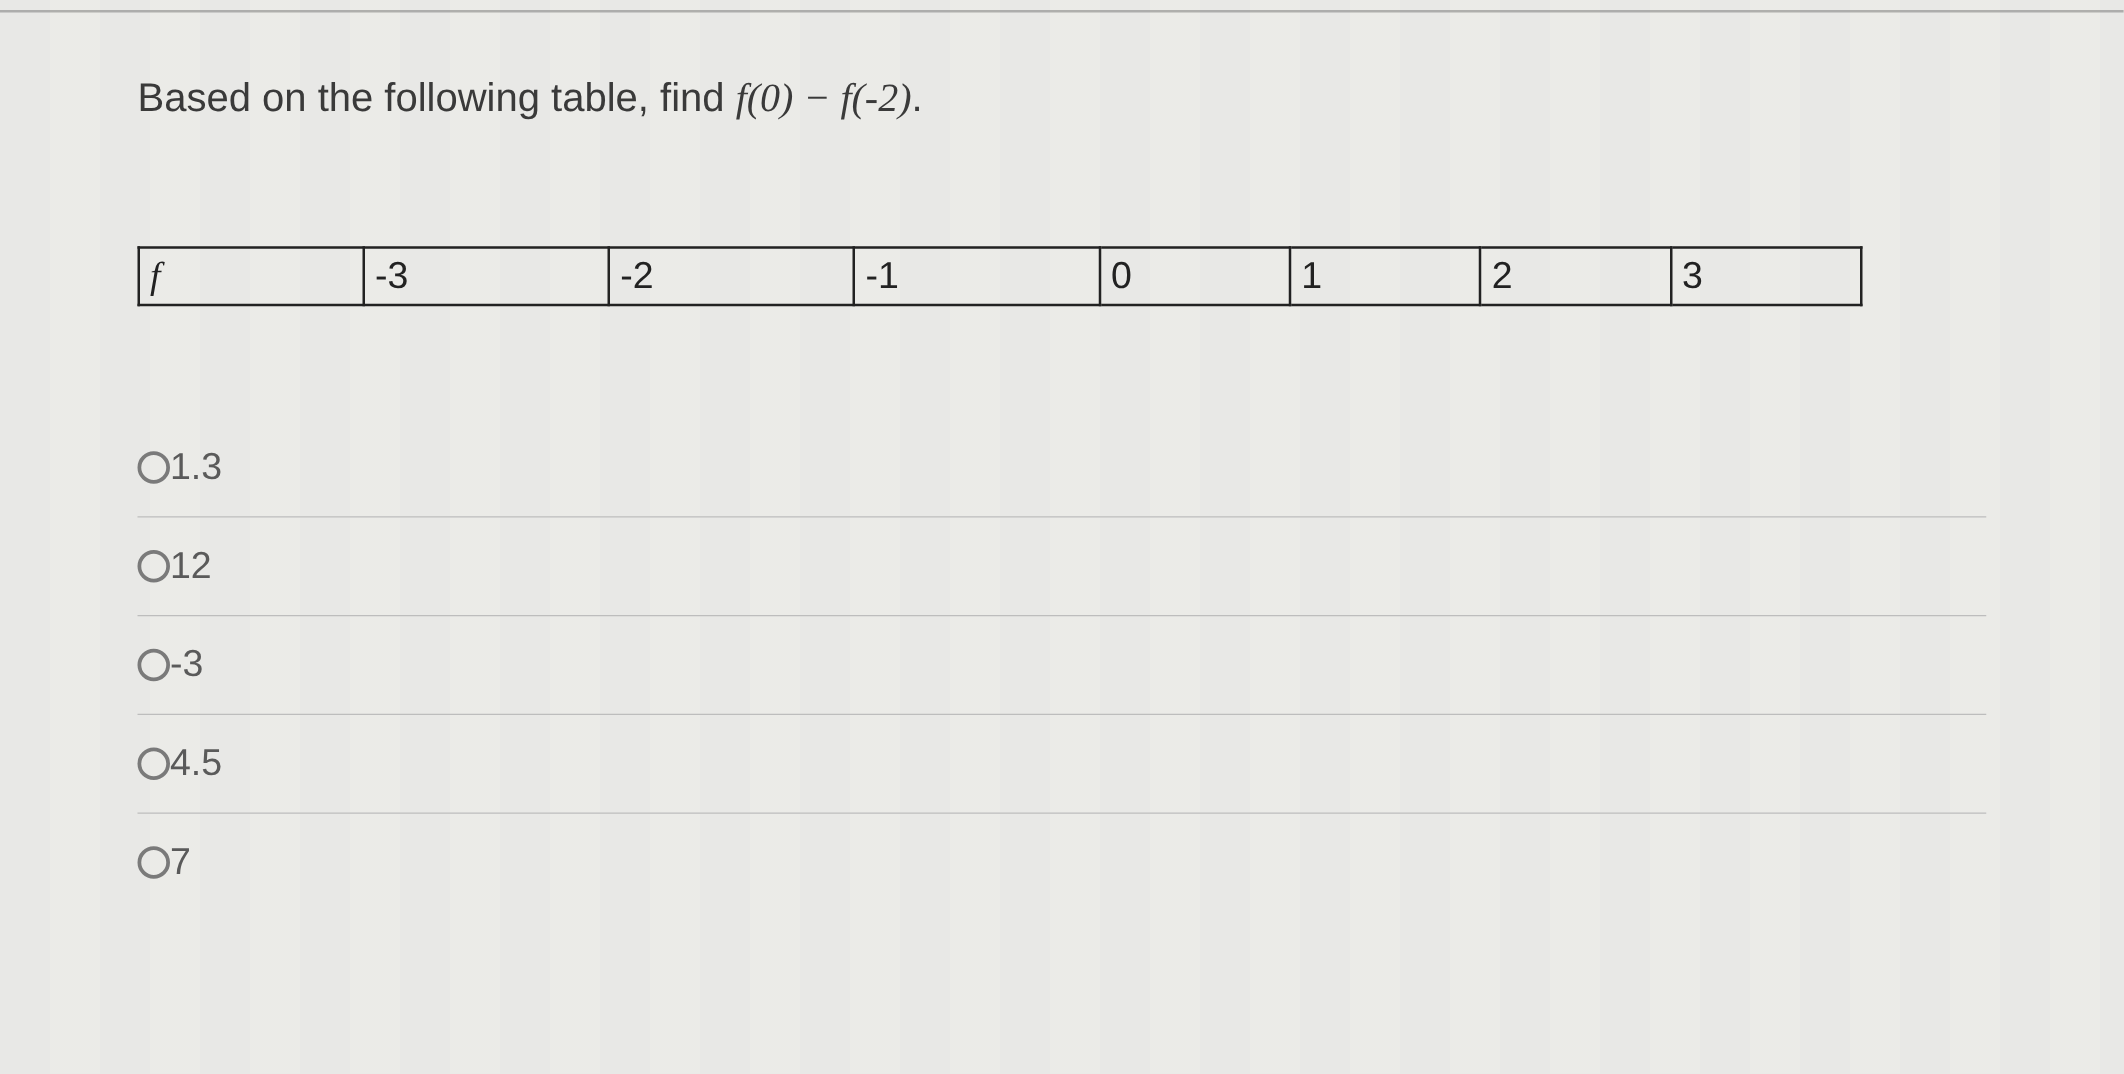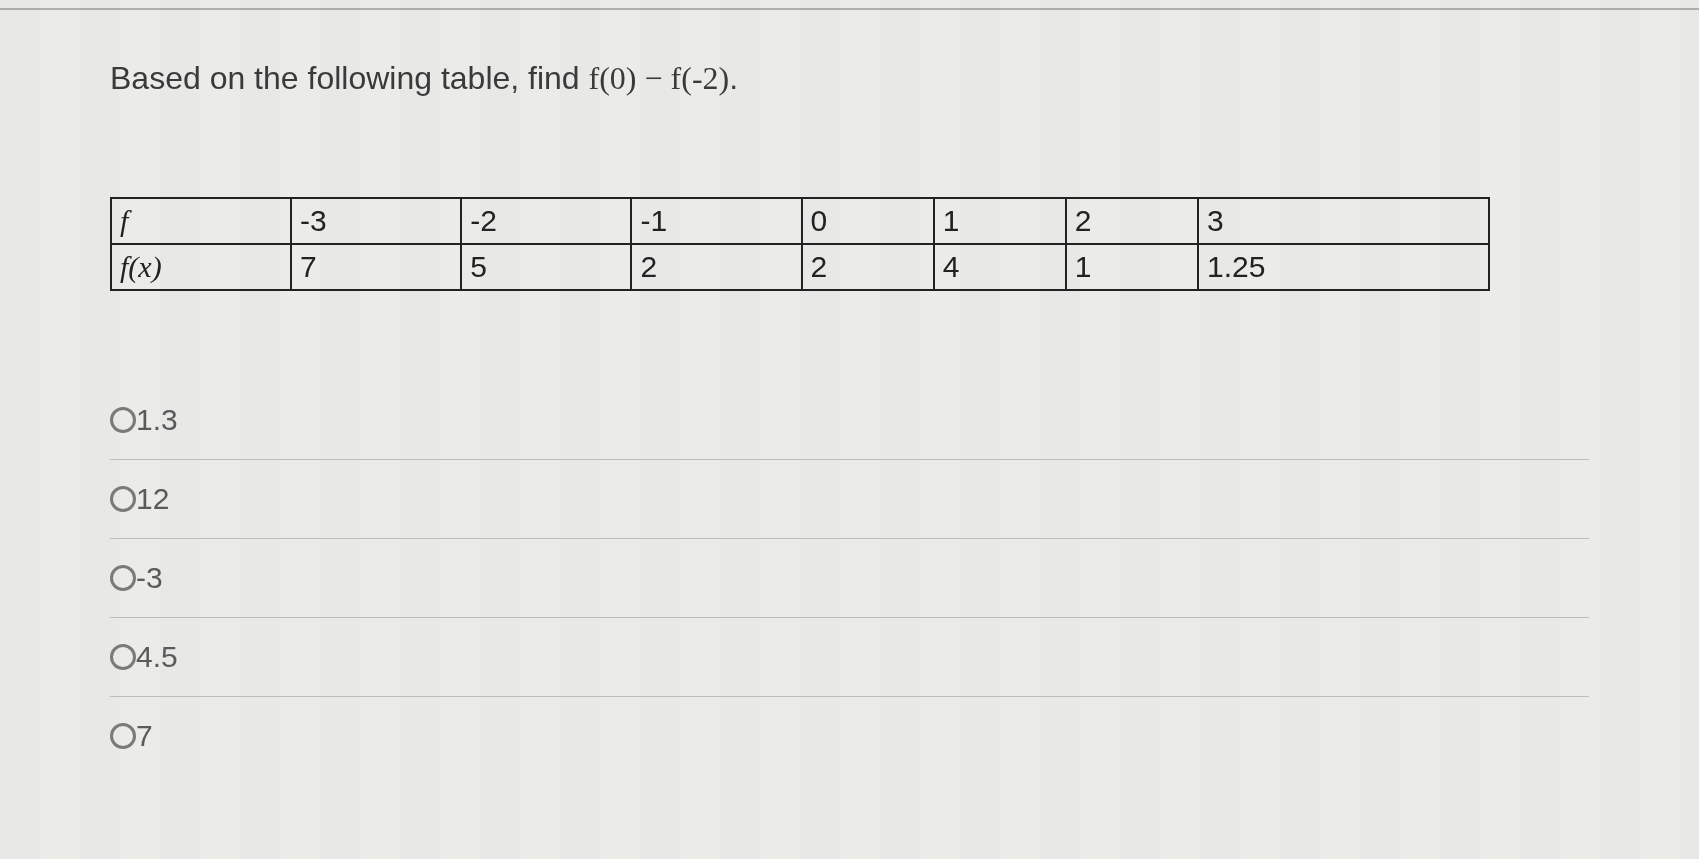--- a/index.html
+++ b/index.html
@@ -34,20 +34,21 @@
   .content {
     position: relative;
     padding: 60px 110px 0 110px;
   }
   .question {
     font-size: 32px;
     color: #3a3a3a;
     margin-bottom: 100px;
   }
   .question .expr {
+    font-style: italic;
     font-family: "Times New Roman", Times, serif;
     margin-top: 32px;
   }
   table.data {
     border-collapse: collapse;
     width: 1380px;
     font-size: 30px;
     color: #222;
     margin-bottom: 90px;
   }
@@ -98,30 +99,20 @@
         <tr>
       <td class="label">f</td>
       <td>-3</td>
       <td>-2</td>
       <td>-1</td>
       <td>0</td>
       <td>1</td>
       <td>2</td>
       <td>3</td>
     </tr>
-    <tr>
-      <td class="label">f(x)</td>
-      <td>7</td>
-      <td>5</td>
-      <td>2</td>
-      <td>2</td>
-      <td>4</td>
-      <td>1</td>
-      <td>1.25</td>
-    </tr>
   </tbody>
     </table>
 
   <div class="options">
     <div class="option-row">
       <span class="radio"></span>
       <span>1.3</span>
     </div>
     <div class="option-row">
       <span class="radio"></span>

